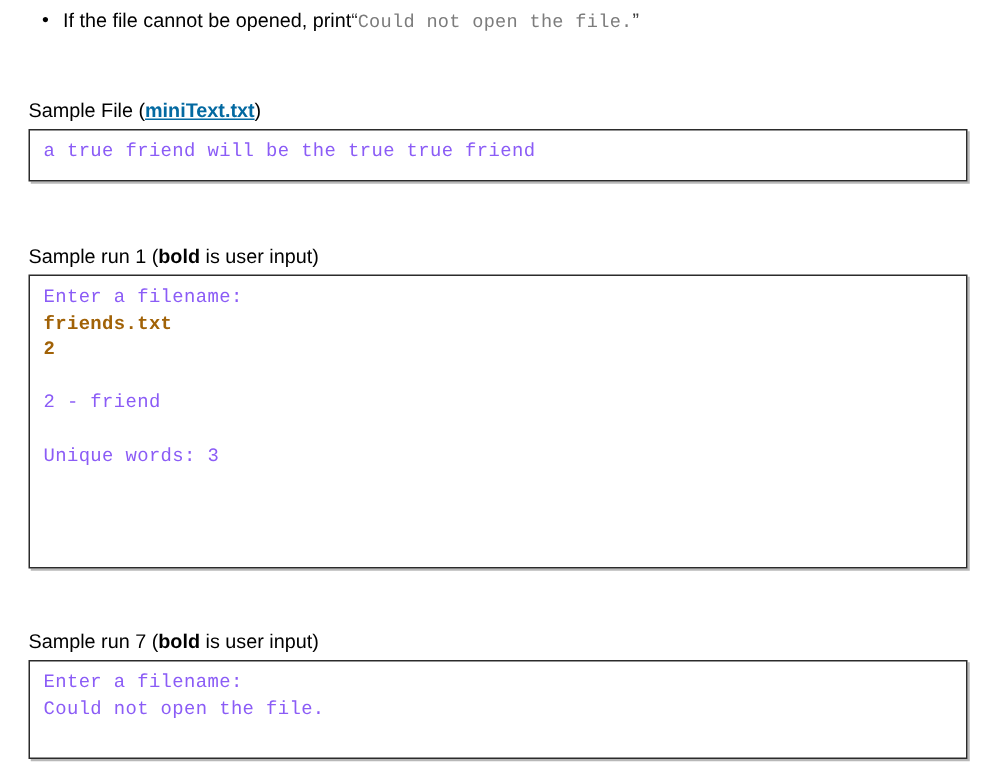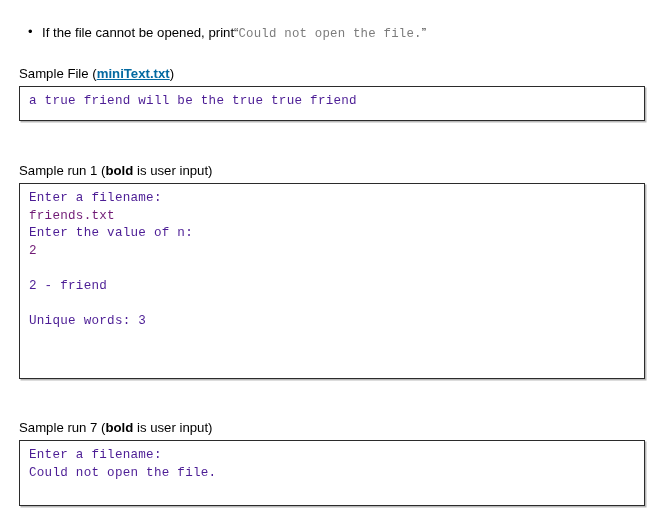--- a/index.html
+++ b/index.html
@@ -33,21 +33,20 @@
     line-height: 17px;
     color: #000;
     text-align: left;
     position: relative;
     top: -1px;
   }
   .bullet-text {
     font-size: 13.2px;
     line-height: 17px;
     white-space: nowrap;
-    margin-top: 19px;
   }
   .bullet-text .prose { font-family: "Liberation Sans", sans-serif; }
   .mono-quote {
     font-family: "Liberation Mono", "DejaVu Sans Mono", monospace;
     color: #7c7c7c;
     font-size: 12.4px;
     letter-spacing: 0.2px;
   }
   .quote-mark {
     font-family: "Liberation Sans", sans-serif;
@@ -81,28 +80,28 @@
     box-shadow: 1.5px 1.5px 0 rgba(0,0,0,0.28);
     overflow: hidden;
   }
   .codebox .lines {
     padding: 6px 0 0 9px;
   }
   .code-line {
     font-family: "Liberation Mono", "DejaVu Sans Mono", monospace;
     font-size: 12.6px;
     line-height: 17.6px;
-    color: #4c1d95;
+    color: #8b5cf6;
     white-space: pre;
     letter-spacing: 0.25px;
     min-height: 17.6px;
   }
   .code-line.user {
-    color: #701a75;
-    font-weight: normal;
+    color: #a16207;
+    font-weight: bold;
   }
 
   #caption-sample-file { top: 66px; }
   #box-sample-file { top: 86px; width: 626px; height: 35px; }
   #box-sample-file .lines { padding-top: 6px; }
 
   #caption-run1 { top: 163px; text-align: center; }
   #box-run1 { top: 183px; width: 626px; height: 196px; }
 
   #caption-run2 { top: 420px; }
@@ -127,21 +126,20 @@
   </div>
 </div>
 
 <div class="caption" id="caption-run1">
   <span>Sample run 1 (</span><b>bold</b><span> is user input)</span>
 </div>
 <div class="codebox" id="box-run1">
   <div class="lines">
     <div class="code-line">Enter a filename:</div>
     <div class="code-line user">friends.txt</div>
-    <div class="code-line">Enter the value of n:</div>
     <div class="code-line user">2</div>
     <div class="code-line"></div>
     <div class="code-line">2 - friend</div>
     <div class="code-line"></div>
     <div class="code-line">Unique words: 3</div>
   </div>
 </div>
 
 <div class="caption" id="caption-run2">
   <span>Sample run 7 (</span><b>bold</b><span> is user input)</span>

